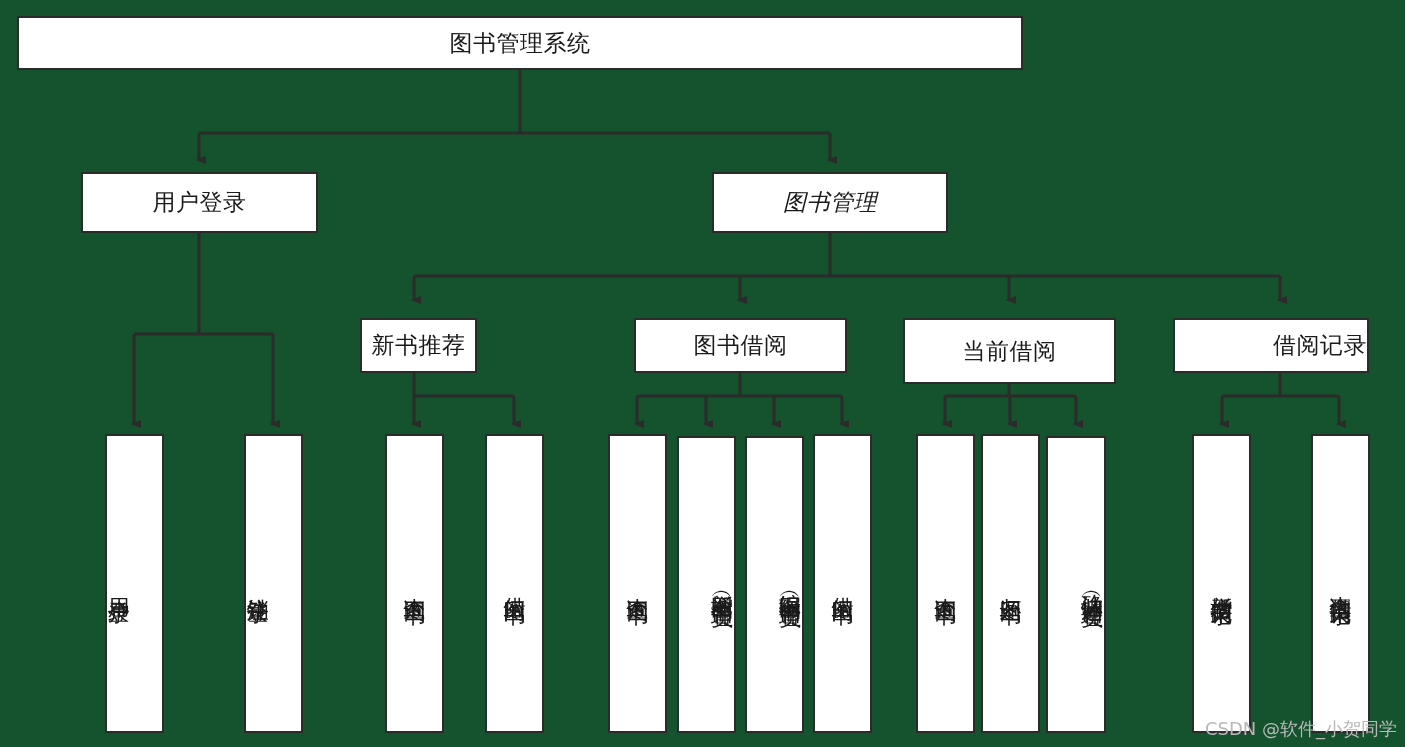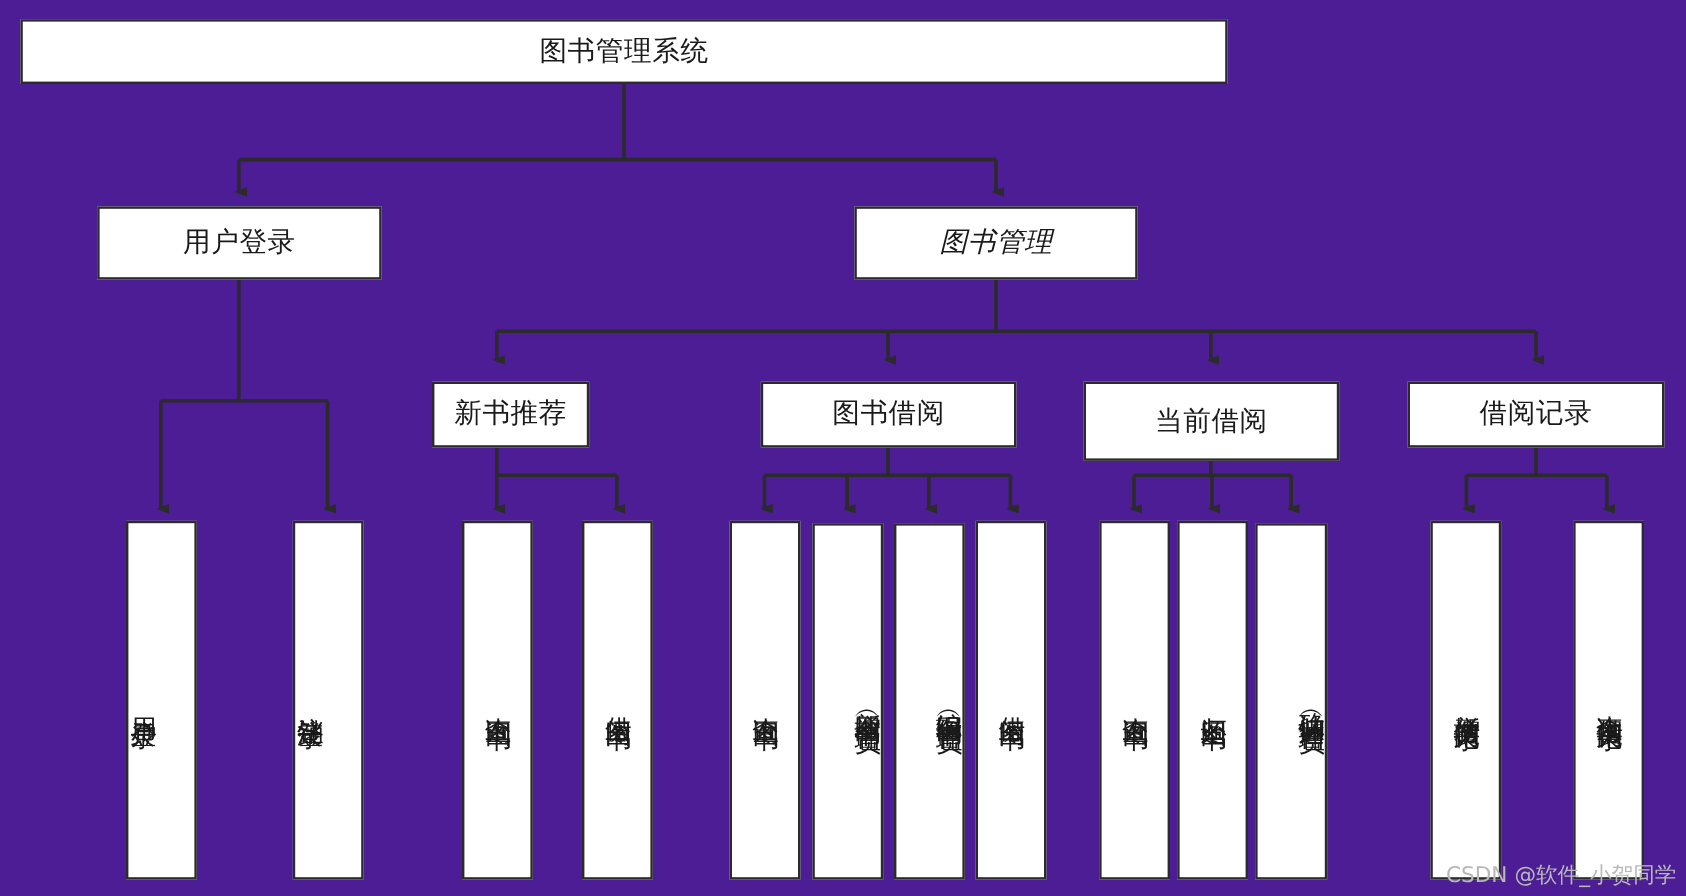--- a/index.html
+++ b/index.html
@@ -7,21 +7,21 @@
     padding: 0;
     background: #ffffff;
   }
   body {
     font-family: "DejaVu Sans", "Liberation Sans", sans-serif;
   }
   #canvas {
     position: relative;
     width: 1405px;
     height: 747px;
-    background: #4c1d95;
+    background: #14532d;
     overflow: hidden;
   }
   .node {
     position: absolute;
     box-sizing: border-box;
     border: 2px solid #2b2b2b;
     background: #ffffff;
     display: flex;
     align-items: center;
     justify-content: center;
@@ -133,30 +133,30 @@
     <span>图书管理系统</span>
   </div>
 
   <div class="node horiz" style="left:81px; top:172px; width:237px; height:61px;">
     <span>用户登录</span>
   </div>
   <div class="node horiz" style="left:712px; top:172px; width:236px; height:61px;font-style:italic;">
     <span>图书管理</span>
   </div>
 
-  <div class="node horiz" style="left:360px; top:318px; width:131px; height:55px;">
+  <div class="node horiz" style="left:360px; top:318px; width:117px; height:55px;">
     <span>新书推荐</span>
   </div>
   <div class="node horiz" style="left:634px; top:318px; width:213px; height:55px;">
     <span>图书借阅</span>
   </div>
   <div class="node horiz" style="left:903px; top:318px; width:213px; height:66px;">
     <span>当前借阅</span>
   </div>
-  <div class="node horiz" style="left:1173px; top:318px; width:214px; height:55px;">
+  <div class="node horiz" style="left:1173px; top:318px; width:196px; height:55px;justify-content:flex-end;">
     <span>借阅记录</span>
   </div>
 
   <div class="node vert align-bottom" style="left:105px; top:434px; width:59px; height:299px;">
     <span class="vtext">用户登录</span>
   </div>
   <div class="node vert align-bottom" style="left:244px; top:434px; width:59px; height:299px;">
     <span class="vtext">注销登录</span>
   </div>
 

